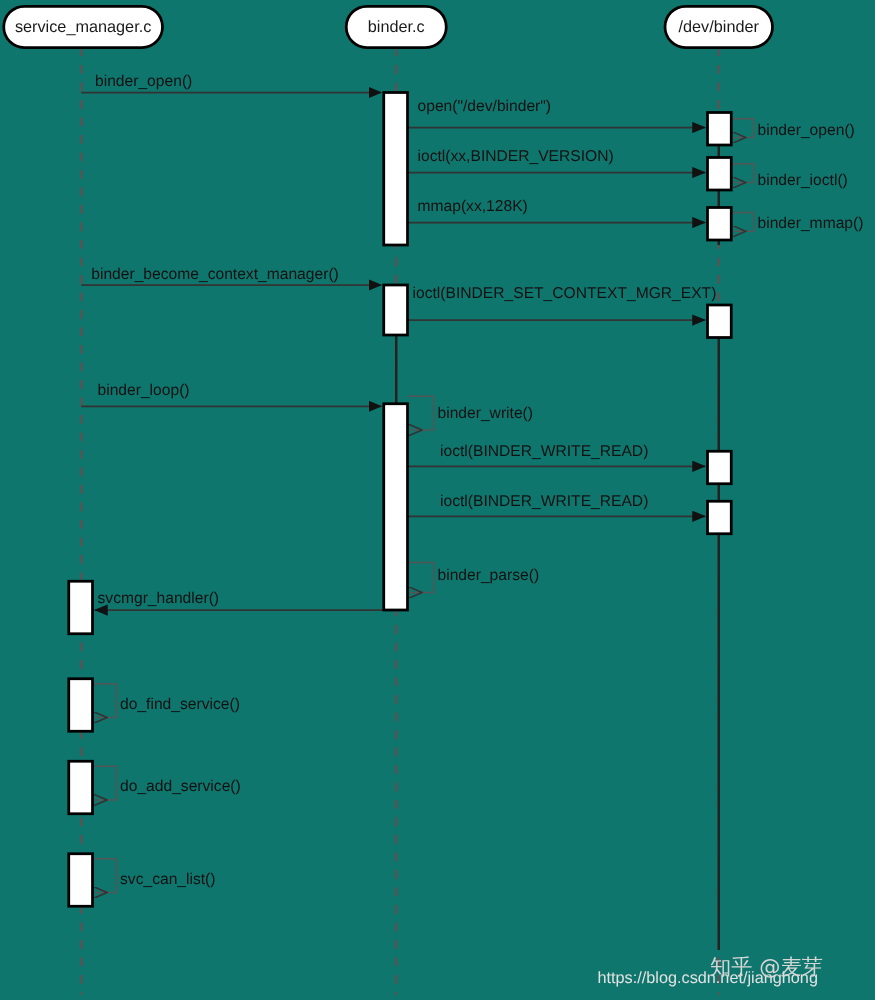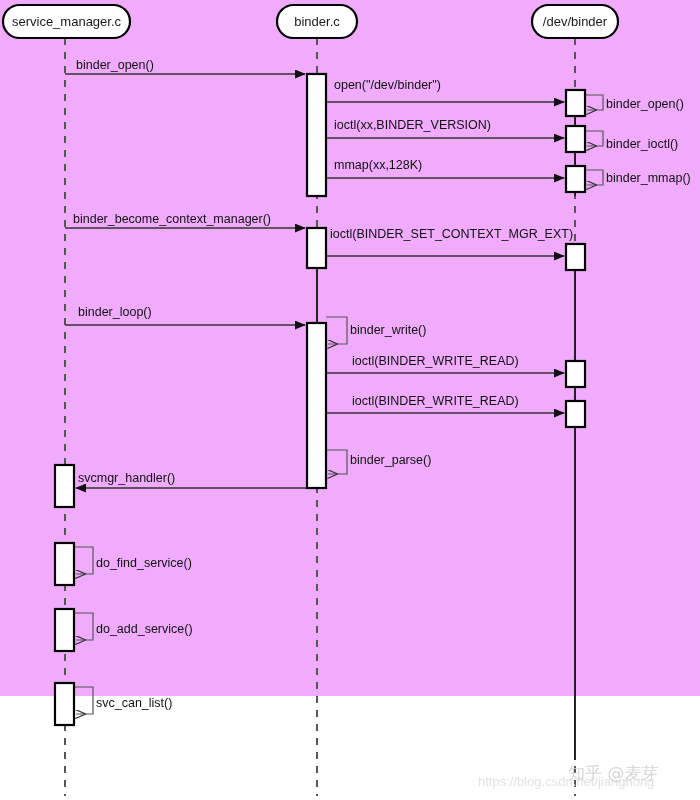--- a/index.html
+++ b/index.html
@@ -9,22 +9,22 @@
   }
   body {
     width: 700px;
     height: 800px;
     overflow: hidden;
     font-family: "Liberation Sans", "DejaVu Sans", sans-serif;
   }
   #diagram-root {
     position: relative;
     width: 700px;
-    height: 696px;
-    background: #f0abfc;
+    height: 800px;
+    background: #0f766e;
   }
   svg#seq {
     display: block;
     width: 700px;
     height: 800px;
   }
   .lifeline-head-box {
     fill: #ffffff;
     stroke: #000000;
     stroke-width: 2.2;

